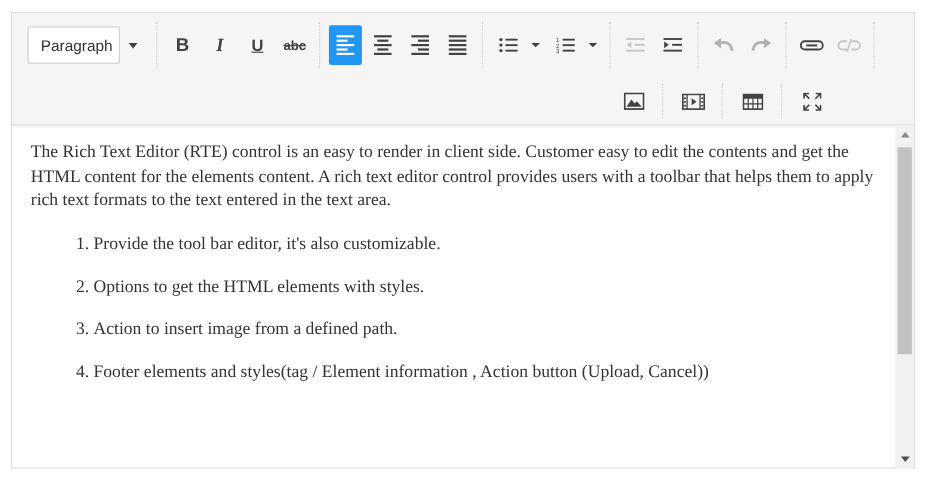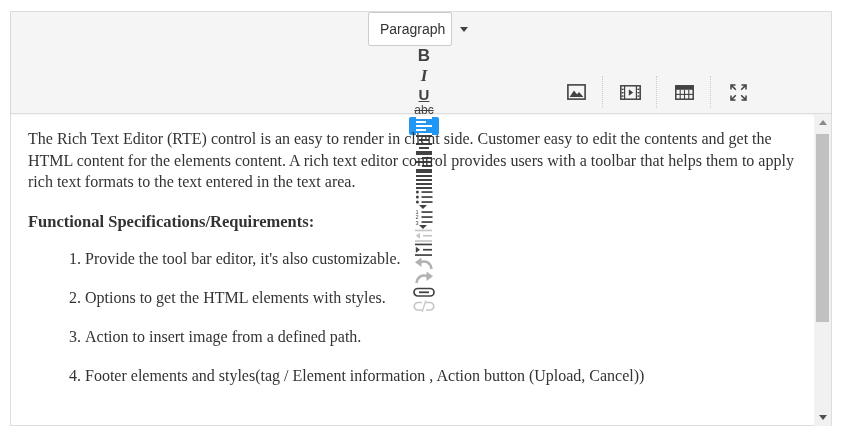--- a/index.html
+++ b/index.html
@@ -2,34 +2,34 @@
 <html><head>
 <meta charset="utf-8">
 <style>
   html,body{margin:0;padding:0;background:#fff;width:851px;height:439px;overflow:hidden;
     font-family:"Liberation Sans","DejaVu Sans",sans-serif;}
   .rte{position:absolute;left:10px;top:11px;width:822px;height:415px;box-sizing:border-box;
     border:1px solid #ddd;background:#fff;}
   
   .toolbar{height:102px;background:#f5f5f5;border-bottom:1px solid #ddd;
     box-shadow:0 1px 2px rgba(0,0,0,.06);box-sizing:border-box;padding:0 8px 0 14px;}
-  .trow1{height:58px;display:flex;align-items:center;flex-direction:column;}
+  .trow1{height:58px;display:flex;align-items:center;}
   .trow2{height:44px;display:flex;align-items:center;justify-content:flex-end;padding-right:64px;}
   .sep{width:1px;height:42px;border-left:1px dotted #ccc;margin:0 5px;align-self:center;}
   .trow2 .sep{height:32px;}
   .btn{min-width:30px;height:36px;padding:0 4px;border-radius:2px;display:flex;align-items:center;
     justify-content:center;color:#424242;cursor:pointer;box-sizing:border-box;margin:0 2px;}
   .trow2 .btn{height:32px;margin:0 6px;}
   .btn.active{background:#2196f3;color:#fff;}
   .btn.disabled{color:#c6c6c6;cursor:default;}
   .btn.disabled2{color:#b2b2b2;cursor:default;}
   .lbl-b{font-weight:bold;font-size:17px;}
   .lbl-i{font-family:"Liberation Serif",serif;font-style:italic;font-size:17px;font-weight:bold;}
   .lbl-u{font-size:15px;text-decoration:underline;font-weight:600;}
-  .lbl-s{font-size:12px;text-decoration:line-through;font-weight:400;}
+  .lbl-s{font-size:12px;text-decoration:line-through;font-weight:700;}
   
   .combo{display:flex;align-items:center;height:36px;margin-right:4px;}
   .combo-field{width:84px;height:34px;background:#fff;border:1px solid #ccc;border-radius:2px;
     display:flex;align-items:center;padding-left:11px;font-size:14px;color:#333;box-sizing:border-box;}
   .combo-caret{width:24px;height:34px;display:flex;align-items:center;justify-content:center;cursor:pointer;}
   .caret{width:0;height:0;border-left:4.5px solid transparent;border-right:4.5px solid transparent;
     border-top:5px solid #424242;}
   .mini-caret{width:0;height:0;border-left:4px solid transparent;border-right:4px solid transparent;
     border-top:4.5px solid #424242;}
   .caret-btn{width:16px;height:36px;display:flex;align-items:center;justify-content:center;cursor:pointer;margin-right:2px;}
@@ -251,21 +251,20 @@
             <path d="M16 11.5 V16 H11.5"></path>
               <line x1="15.6" y1="15.6" x2="11.2" y2="11.2"></line>
           </g>
         </svg>
       </div>
     </div>
   </div>
 
   <div class="content">
     <p>The Rich Text Editor (RTE) control is an easy to render in client side. Customer easy to edit the contents and get the HTML content for the elements content. A rich text editor control provides users with a toolbar that helps them to apply rich text formats to the text entered in the text area.</p>
-    <h4>Functional Specifications/Requirements:</h4>
     <ol>
       <li>Provide the tool bar editor, it's also customizable.</li>
       <li>Options to get the HTML elements with styles.</li>
       <li>Action to insert image from a defined path.</li>
       <li>Footer elements and styles(tag / Element information , Action button (Upload, Cancel))</li>
     </ol>
   </div>
 
   <div class="vscroll">
     <div class="vs-up">

